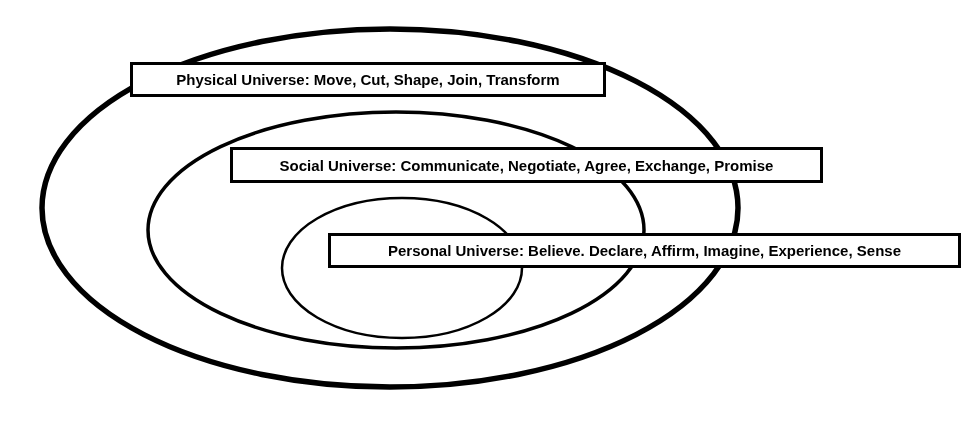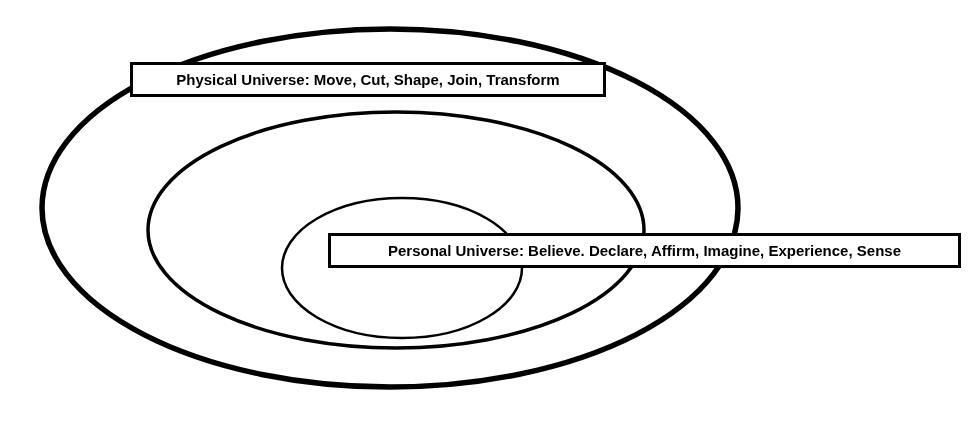--- a/index.html
+++ b/index.html
@@ -71,18 +71,21 @@
   <svg class="rings-svg" viewBox="0 0 980 429" aria-hidden="true">
     <ellipse class="ellipse-outer" cx="390" cy="208" rx="348" ry="179"></ellipse>
     <ellipse class="ellipse-middle" cx="396" cy="230" rx="248" ry="118"></ellipse>
     <ellipse class="ellipse-inner" cx="402" cy="268" rx="120" ry="70"></ellipse>
   </svg>
 
   <div class="label-box label-box--physical">
     <span>Physical Universe: Move, Cut, Shape, Join, Transform</span>
   </div>
 
+  <div class="label-box label-box--social">
+    <span>Social Universe: Communicate, Negotiate, Agree, Exchange, Promise</span>
+  </div>
 
   <div class="label-box label-box--personal">
     <span>Personal Universe: Believe. Declare, Affirm, Imagine, Experience, Sense</span>
   </div>
 
 </div>
 
 </body></html>

